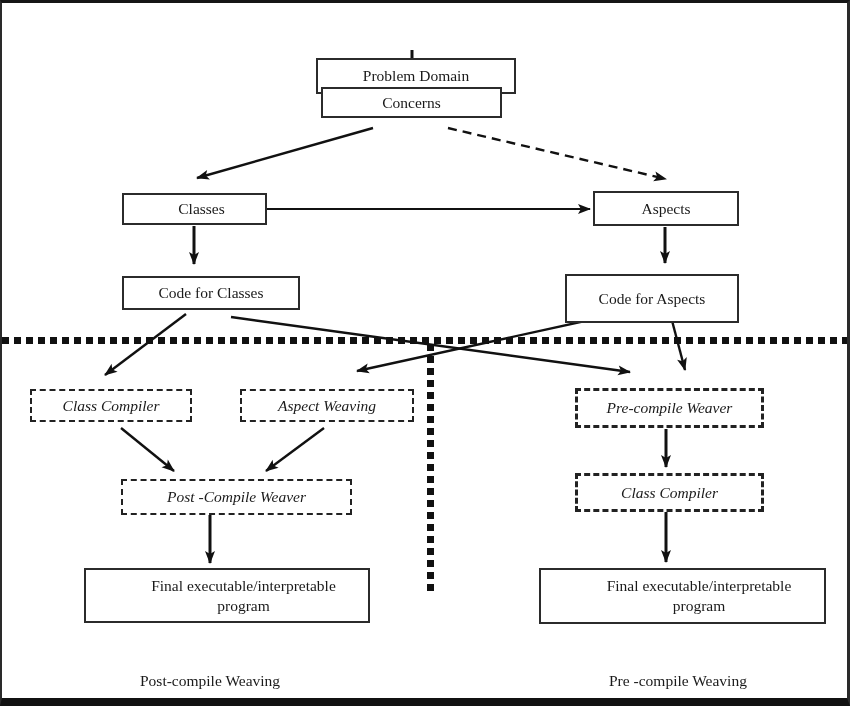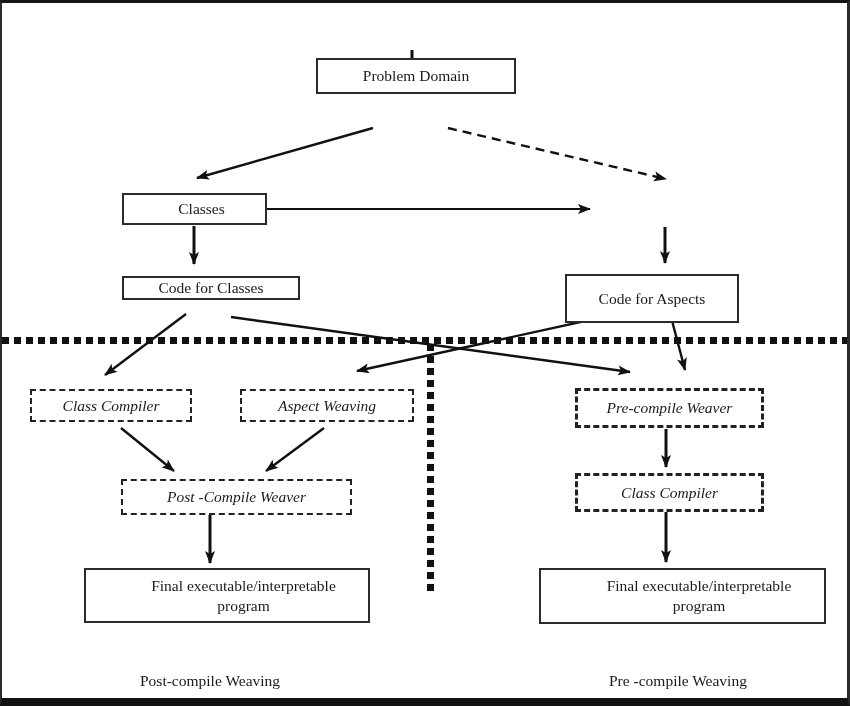--- a/index.html
+++ b/index.html
@@ -81,27 +81,33 @@
     <line x1="322" y1="425" x2="264" y2="468" stroke="#111" stroke-width="2.4" marker-end="url(#ah)"></line>
     <line x1="208" y1="512" x2="208" y2="560" stroke="#111" stroke-width="3" marker-end="url(#ah)"></line>
     <line x1="664" y1="426" x2="664" y2="464" stroke="#111" stroke-width="3" marker-end="url(#ah)"></line>
     <line x1="664" y1="509" x2="664" y2="559" stroke="#111" stroke-width="3" marker-end="url(#ah)"></line>
   </svg>
 
   <div class="node solid" style="left:314px; top:11px; width:200px; height:36px;margin-top:44px;">
     <span>Problem Domain</span>
   </div>
 
+  <div class="node solid" style="left:319px; top:84px; width:181px; height:31px;">
+    <span>Concerns</span>
+  </div>
 
   <div class="node solid" style="left:120px; top:190px; width:145px; height:32px;padding-left:14px;">
     <span>Classes</span>
   </div>
 
+  <div class="node solid" style="left:591px; top:188px; width:146px; height:35px;">
+    <span>Aspects</span>
+  </div>
 
-  <div class="node solid" style="left:120px; top:273px; width:178px; height:24px;">
+  <div class="node solid" style="left:120px; top:273px; width:178px; height:34px;">
     <span>Code for Classes</span>
   </div>
 
   <div class="node solid" style="left:563px; top:271px; width:174px; height:49px;">
     <span>Code for Aspects</span>
   </div>
 
   <div class="node dashed" style="left:28px; top:386px; width:162px; height:33px;">
     <span>Class Compiler</span>
   </div>

